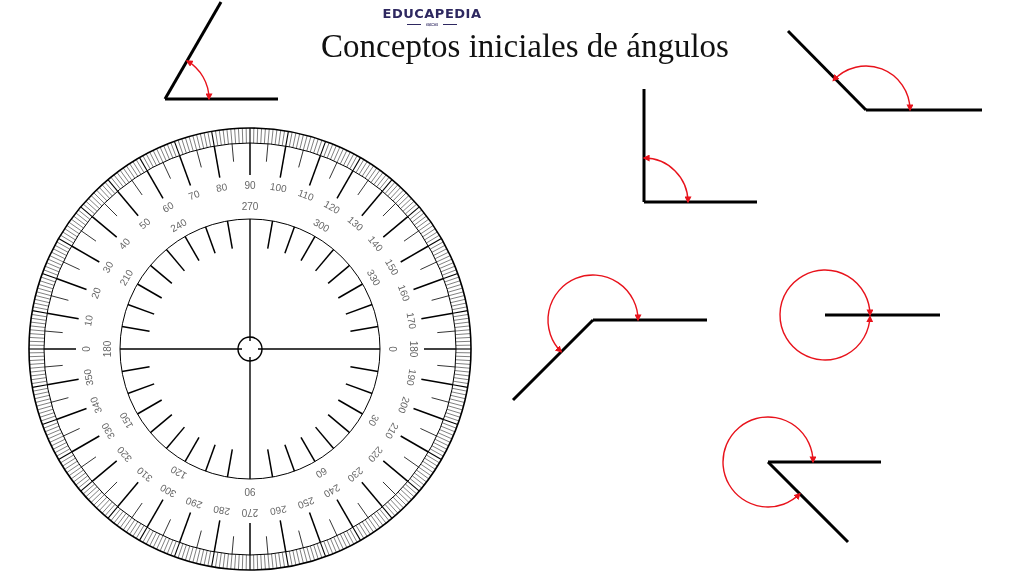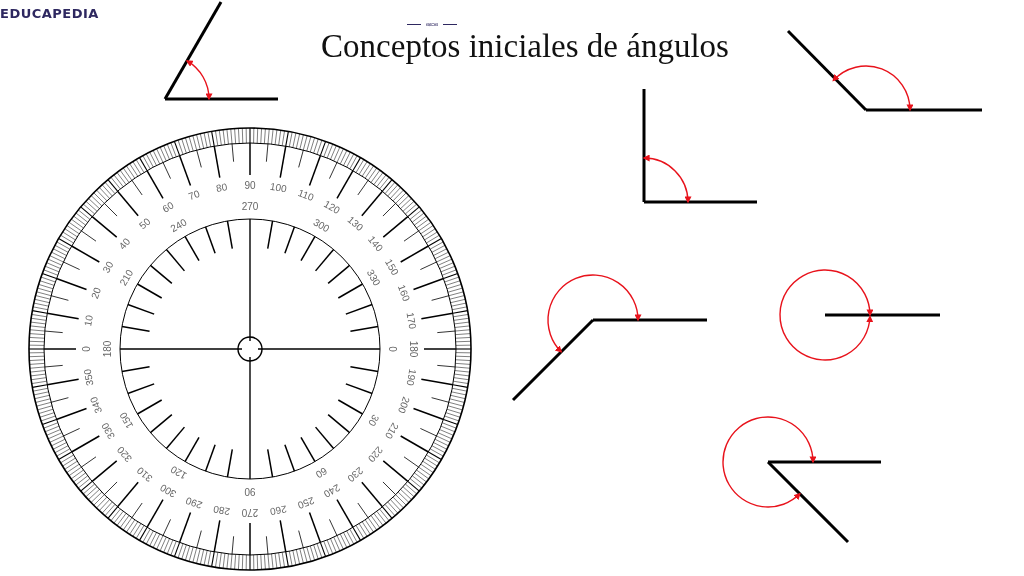--- a/index.html
+++ b/index.html
@@ -1,17 +1,17 @@
 <!DOCTYPE html>
 <html><head>
 <meta charset="utf-8">
 <style>
   html, body { margin: 0; padding: 0; background: #ffffff; }
   body { width: 1024px; height: 576px; position: relative; overflow: hidden; font-family: "Liberation Sans", sans-serif; }
-  .brand { position: absolute; left: 0; width: 864px; top: 6px; }
+  .brand { position: absolute; left: 0; width: 864px; top: 6px; text-align: center; }
   .brand-name { font-family: "DejaVu Sans", sans-serif; font-weight: bold; font-size: 13px; letter-spacing: 0.5px; color: #2e2860; }
   .brand-deco { display: flex; align-items: center; justify-content: center; gap: 5px; margin-top: 0px; height: 6px; }
   .brand-deco .line { width: 14px; height: 1px; background: #2e2860; }
   .brand-deco .swirl { font-size: 6px; color: #2e2860; line-height: 6px; }
   .title { position: absolute; left: 0; width: 1050px; top: 28px; text-align: center; font-family: "Liberation Serif", serif; font-size: 33px; color: #111; }
   svg.canvas { position: absolute; left: 0; top: 0; }
 </style>
 </head>
 <body>
 

